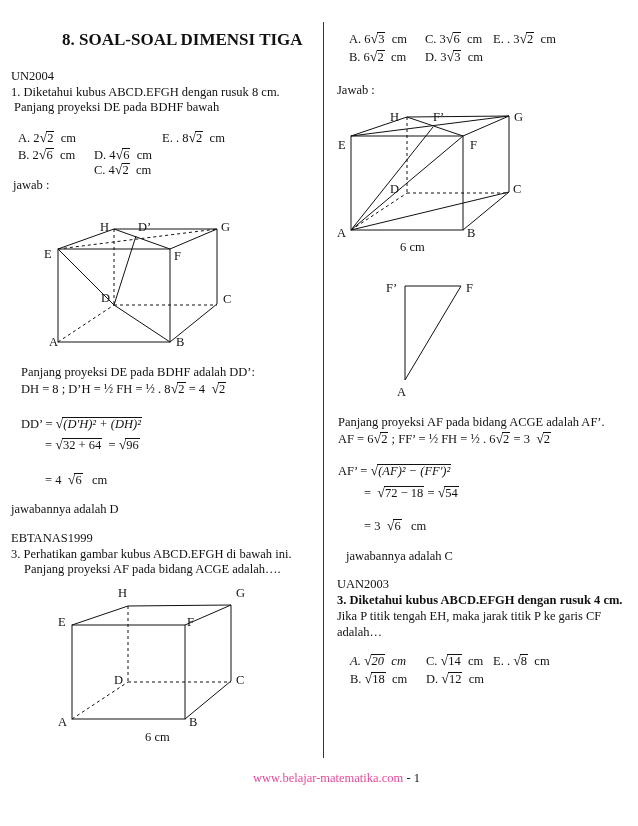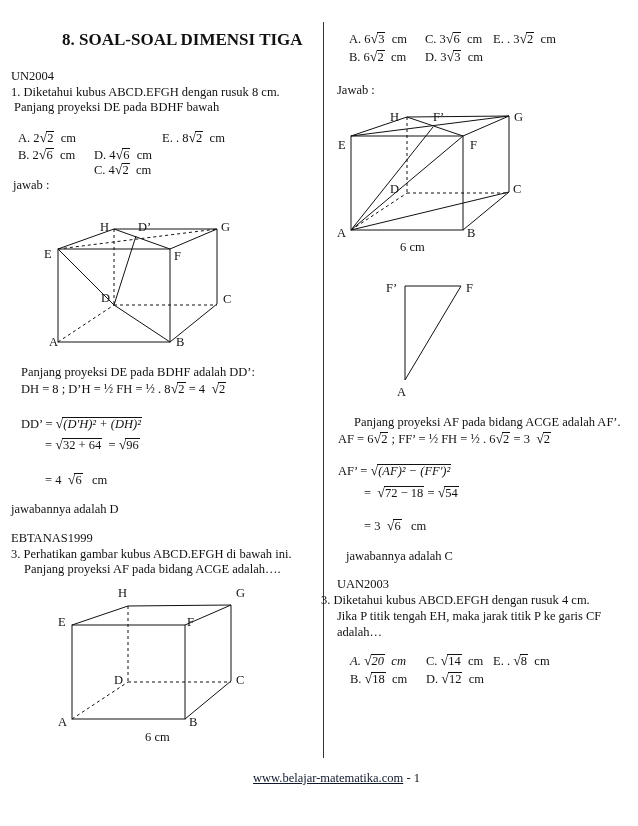--- a/index.html
+++ b/index.html
@@ -6,21 +6,21 @@
   body { width:638px; height:826px; position:relative; overflow:hidden;
          font-family:"Liberation Serif", "DejaVu Serif", serif; color:#111; font-size:12.5px; }
   .abs { position:absolute; white-space:nowrap; line-height:15px; }
   .title { font-weight:bold; font-size:17px; }
   .divider { position:absolute; left:323px; top:22px; width:1px; height:736px; background:#333; }
   .rad { display:inline-block; border-top:1px solid #111; padding:0 1px; line-height:13px; margin-left:-1px; }
   .rs { font-size:14px; }
   .it { font-style:italic; }
   svg { position:absolute; overflow:visible; }
   svg text { font-family:"Liberation Serif", "DejaVu Serif", serif; font-size:12.5px; fill:#111; }
-  .footer-link { color:#0f172a; text-decoration:underline; }
+  .footer-link { color:#ec4899; }
 </style>
 </head>
 <body>
 
 <div class="abs title" style="left:62px; top:32px;">8. SOAL-SOAL DIMENSI TIGA</div>
 
 <div class="divider"></div>
 
 <div class="abs" style="left:11px; top:69px;">UN2004</div>
 <div class="abs" style="left:11px; top:85px;">1. Diketahui kubus ABCD.EFGH dengan rusuk 8 cm.</div>
@@ -185,37 +185,37 @@
   <g stroke="#111" stroke-width="1" fill="none">
     <line x1="405" y1="286" x2="461" y2="286"></line>
     <line x1="405" y1="286" x2="405" y2="380"></line>
     <line x1="405" y1="380" x2="461" y2="286"></line>
   </g>
   <text x="386" y="292">F’</text>
   <text x="466" y="292">F</text>
   <text x="397" y="396">A</text>
 </svg>
 
-<div class="abs" style="left:338px; top:415px;margin-left:16px;">Panjang proyeksi AF pada bidang ACGE adalah AF’.</div>
+<div class="abs" style="left:338px; top:415px;">Panjang proyeksi AF pada bidang ACGE adalah AF’.</div>
 <div class="abs" style="left:338px; top:431px;">
   <span>AF = 6</span><span class="rs">√</span><span class="rad">2</span><span> ; FF’ = ½ FH = ½ . 6</span><span class="rs">√</span><span class="rad">2</span><span> = 3 </span>&nbsp;<span class="rs">√</span><span class="rad">2</span>
 </div>
 <div class="abs" style="left:338px; top:463px;">
   <span>AF’ = </span><span class="rs">√</span><span class="rad it">(AF)² − (FF')²</span>
 </div>
 <div class="abs" style="left:364px; top:485px;">
   <span>=</span>&nbsp;&nbsp;<span class="rs">√</span><span class="rad">72 − 18</span>&nbsp;<span>=</span>&nbsp;<span class="rs">√</span><span class="rad">54</span>
 </div>
 <div class="abs" style="left:364px; top:518px;">
   <span>=  3 </span>&nbsp;<span class="rs">√</span><span class="rad">6</span>&nbsp;&nbsp; <span>cm</span>
 </div>
 <div class="abs" style="left:346px; top:549px;">jawabannya adalah C</div>
 
 <div class="abs" style="left:337px; top:577px;">UAN2003</div>
-<div class="abs" style="left:321px; top:593px;">3. Diketahui kubus ABCD.EFGH dengan rusuk 4 cm.</div>
+<div class="abs" style="left:337px; top:593px;font-weight:bold;">3. Diketahui kubus ABCD.EFGH dengan rusuk 4 cm.</div>
 <div class="abs" style="left:337px; top:609px;">Jika P titik tengah EH, maka jarak titik P ke garis CF</div>
 <div class="abs" style="left:337px; top:625px;">adalah…</div>
 
 <div class="abs" style="left:350px; top:653px;font-style:italic;">
   <span>A.</span> <span class="rs">√</span><span class="rad">20</span>&nbsp; <span>cm</span>
 </div>
 <div class="abs" style="left:426px; top:653px;text-align:center;">
   <span>C.</span> <span class="rs">√</span><span class="rad">14</span>&nbsp; <span>cm</span>
 </div>
 <div class="abs" style="left:493px; top:653px;">

